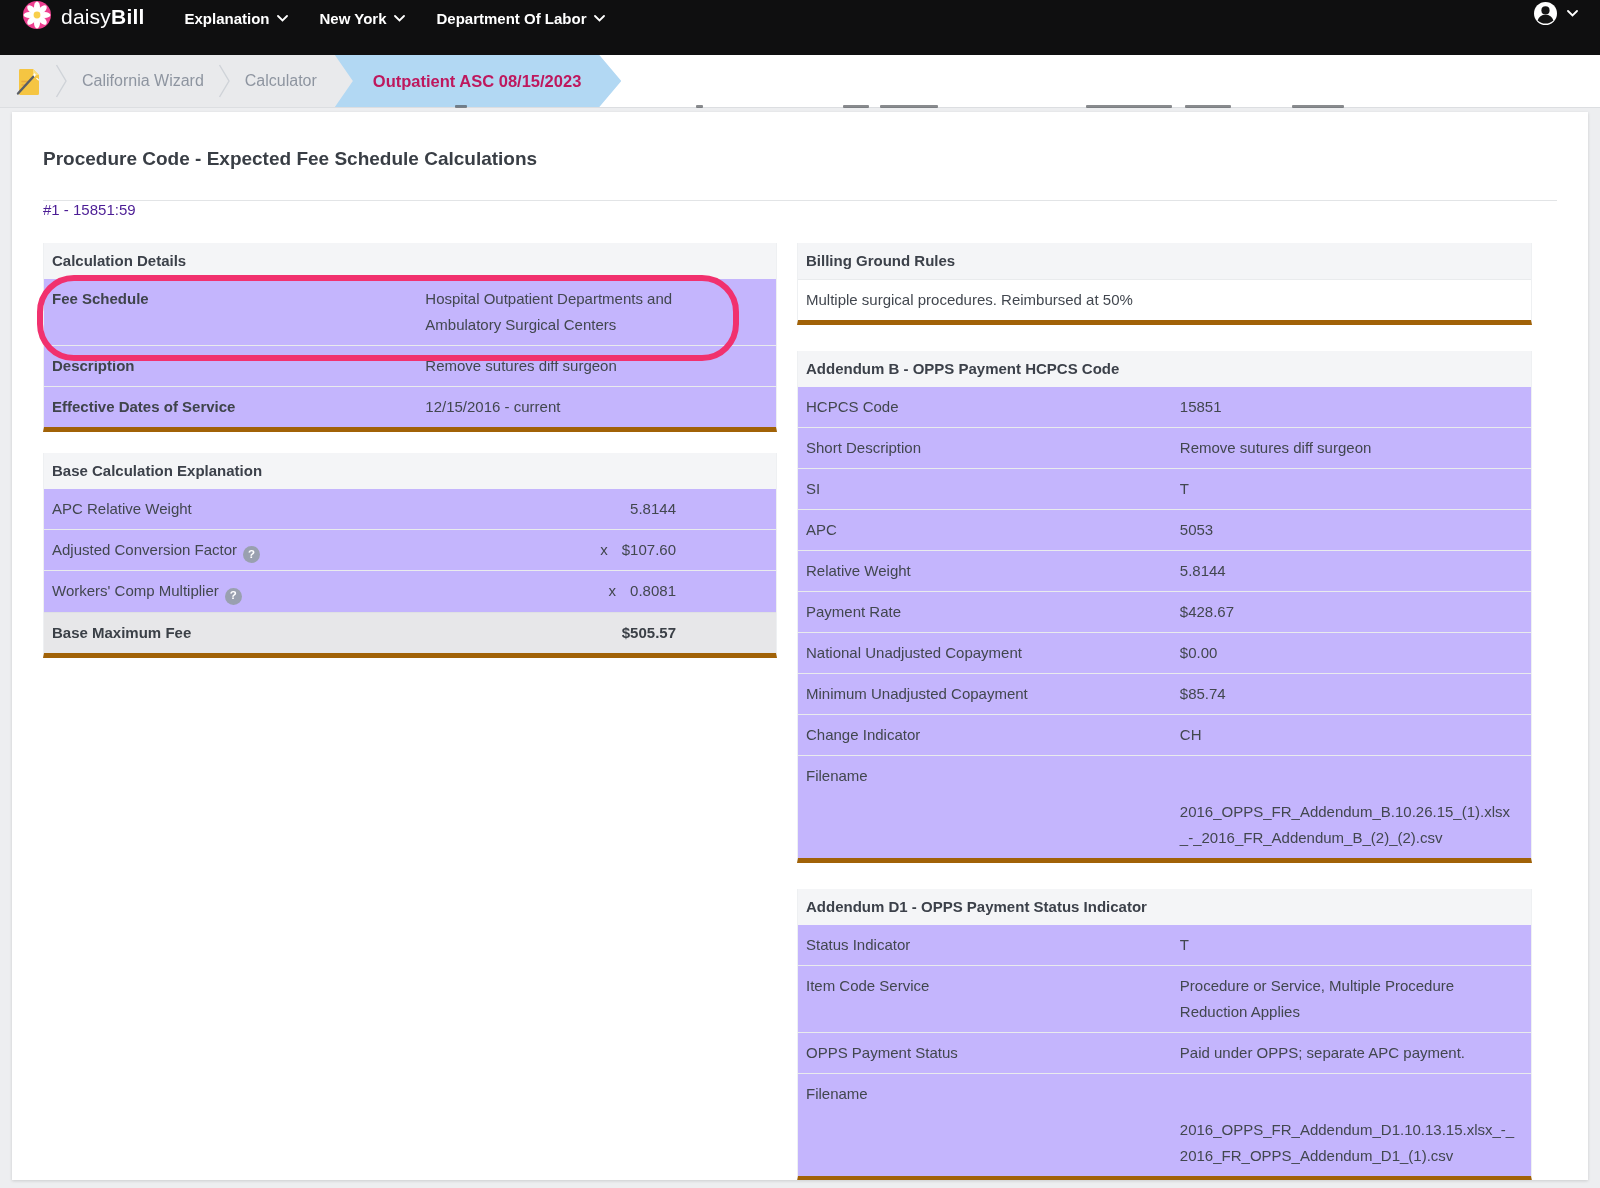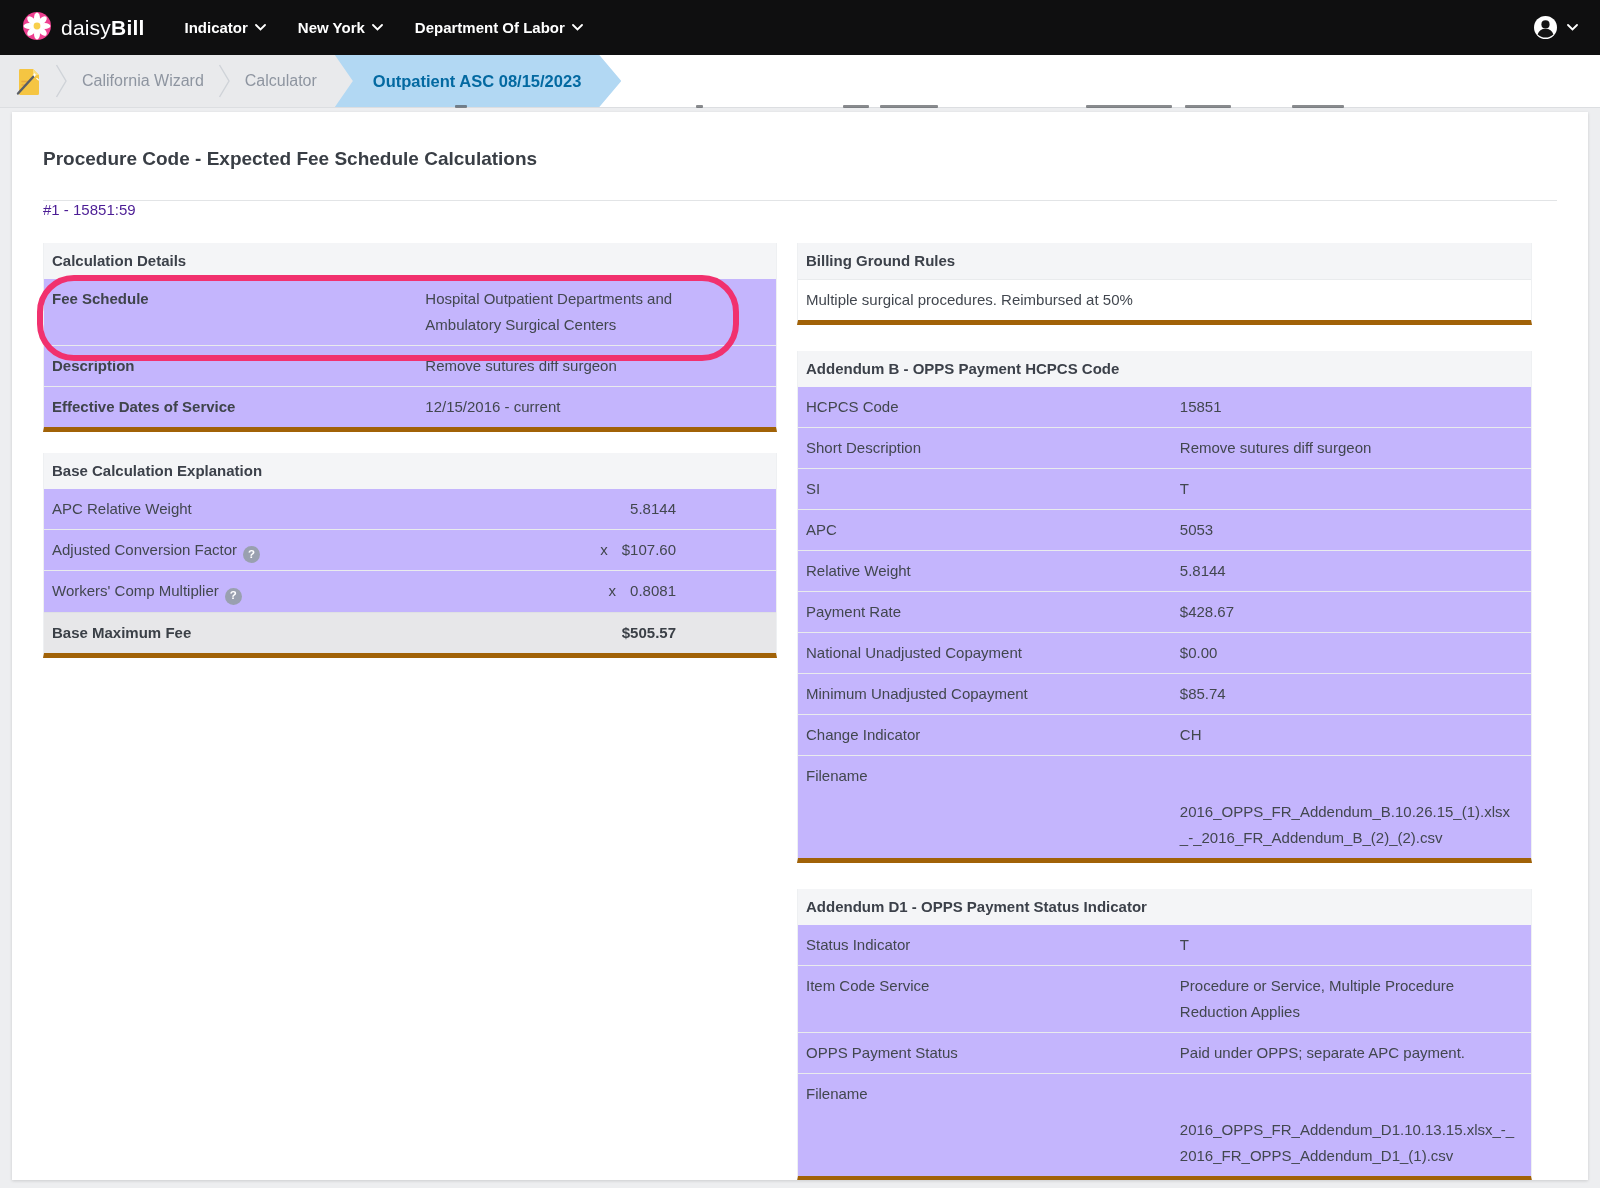--- a/index.html
+++ b/index.html
@@ -7,21 +7,21 @@
   body {
     font-family:"Liberation Sans", sans-serif;
     background:#edeef0;
     color:#42474f;
     -webkit-font-smoothing:antialiased;
   }
   .app { width:1600px; height:1188px; position:relative; overflow:hidden; }
 
   
   .topnav {
-    height:55px; background:#0f0f10; display:flex; align-items:center;
+    height:55px; background:#0f0f10; display:flex; align-items:flex-start;
     padding:0 22px; position:relative;
   }
   .brand { display:flex; align-items:center; gap:9px; cursor:pointer; }
   .brand-text { color:#fff; font-size:21px; letter-spacing:.2px; }
   .brand-text b { font-weight:700; }
   .nav-items { display:flex; align-items:center; margin-left:28px; gap:8px; }
   .nav-item {
     display:flex; align-items:center; gap:7px; color:#fff; font-weight:700;
     font-size:15px; padding:10px 12px; cursor:pointer; white-space:nowrap;
   }
@@ -32,21 +32,21 @@
     height:53px; background:#fff; display:flex; align-items:stretch;
     position:relative; border-bottom:1px solid #dcdee1;
   }
   .crumb-gray {
     background:#e9eaec; display:flex; align-items:center;
     padding:0 36px 0 16px; gap:14px;justify-content:flex-end;
   }
   .crumb { font-size:16px; color:#8e95a0; text-decoration:none; cursor:pointer; white-space:nowrap; }
   .crumb-sep { display:flex; align-items:center; }
   .crumb-active {
-    margin-left:-18px; background:#b2d8f3; color:#0369a1; font-weight:700;
+    margin-left:-18px; background:#b2d8f3; color:#be185d; font-weight:700;
     font-size:16.5px; display:flex; align-items:center;
     padding:0 40px 0 38px; white-space:nowrap; cursor:pointer;
     clip-path:polygon(0 0, calc(100% - 22px) 0, 100% 50%, calc(100% - 22px) 100%, 0 100%, 18px 50%);
   }
   .wizard-icon { display:flex; align-items:center; }
 
   
   .artifact { position:absolute; height:3px; background:#4a4d52; opacity:.65; border-radius:1px; z-index:3; }
 
   
@@ -127,21 +127,21 @@
             <ellipse cx="9.6" cy="20.4" rx="3" ry="5.4" transform="rotate(45 9.6 20.4)"></ellipse>
           </g>
           <circle cx="15" cy="15" r="3.4" fill="#f8cf4b"></circle>
         </svg>
       </span>
       <span class="brand-text"><span>daisy</span><b>Bill</b></span>
     </div>
 
     <nav class="nav-items">
       <div class="nav-item">
-        <span>Indicator</span>
+        <span>Explanation</span>
         <svg width="11" height="7" viewBox="0 0 11 7">
             <path d="M1 1l4.5 4.5L10 1" stroke="#fff" stroke-width="1.8" fill="none" stroke-linecap="round"></path>
           </svg>
       </div>
       <div class="nav-item">
         <span>New York</span>
         <svg width="11" height="7" viewBox="0 0 11 7">
             <path d="M1 1l4.5 4.5L10 1" stroke="#fff" stroke-width="1.8" fill="none" stroke-linecap="round"></path>
           </svg>
       </div>

